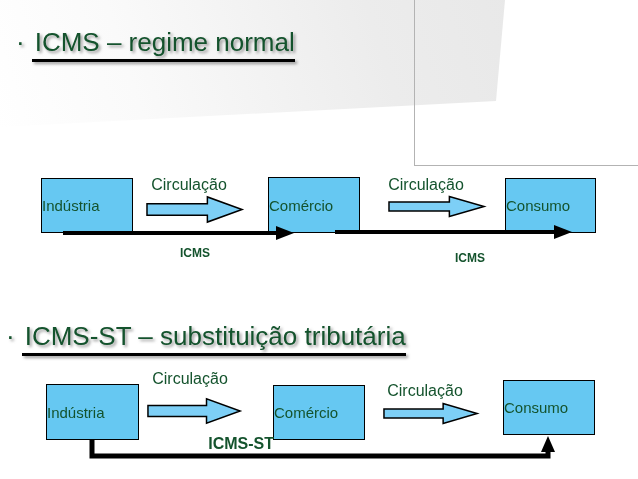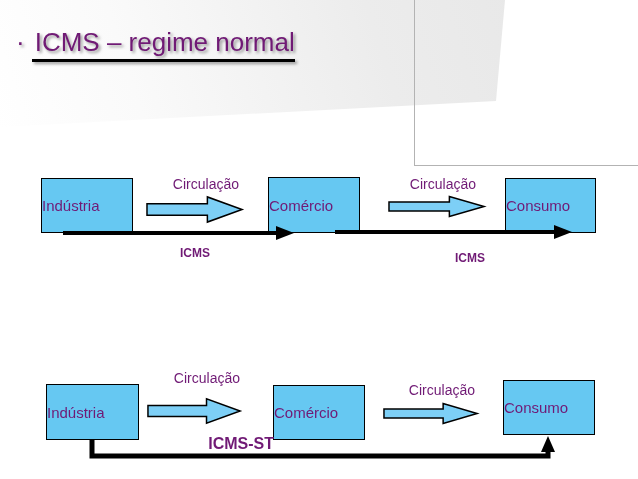--- a/index.html
+++ b/index.html
@@ -1,19 +1,19 @@
 <!DOCTYPE html>
 <html style="--box-fill: #66c8f2; --arrow-fill: #7dcff6; --flow-line: #000000; --frame-border: #b3b3b3;"><head>
 <meta charset="utf-8">
 <style>
   html,body { margin:0; padding:0; }
   body { font-family: "Liberation Sans", sans-serif; }
   .slide {
     position:relative; width:638px; height:479px;
-    background:#ffffff; overflow:hidden; color:#701a75;
+    background:#ffffff; overflow:hidden; color:#14532d;
   }
   
   .bg-wedge {
     position:absolute; left:0; top:0; width:638px; height:140px;
     background: linear-gradient(252deg, #e5e5e5 0%, #ececec 40%, #fafafa 78%, #ffffff 100%);
     clip-path: polygon(0 0, 505px 0, 496px 101px, 0 127px);
   }
   .bg-frame {
     position:absolute; left:414px; top:-2px; width:230px; height:167px;
     border-left:1px solid var(--frame-border, #b3b3b3);
@@ -27,21 +27,21 @@
   }
   .title .bullet { display:inline-block; margin-right:7px; font-size:26px; }
   .title .t { border-bottom:3px solid #000; padding-bottom:2px; padding-left:3px; }
   
   .box {
     position:absolute; background: var(--box-fill, #66c8f2);
     border:1.5px solid #000; box-sizing:border-box;
     display:flex; align-items:center; 
     font-size:15px;
   }
-  .circ { position:absolute; width:100px; text-align:right; font-size:14px; }
+  .circ { position:absolute; width:100px; text-align:center; font-size:16px; }
   .tax  { position:absolute; width:100px; text-align:center; font-size:12px; font-weight:bold; }
   .tax.st { font-size:16px; }
   .block-arrow { position:absolute; overflow:visible; }
   .block-arrow polygon {
     fill: var(--arrow-fill, #7dcff6); stroke:#000; stroke-width:1.5;
     vector-effect: non-scaling-stroke; stroke-linejoin:miter;
   }
   .overlay { position:absolute; left:0; top:0; width:638px; height:479px; pointer-events:none; }
   .overlay .stroke4 { stroke: var(--flow-line,#000); stroke-width:4; fill:none; }
   .overlay .stroke5 { stroke: var(--flow-line,#000); stroke-width:5; fill:none; }
@@ -72,20 +72,23 @@
   <div class="circ" style="left:376px; top:176px;">Circulação</div>
   <svg class="block-arrow" style="left:388px; top:195px; width:99px; height:23px;" viewBox="0 0 100 30" preserveAspectRatio="none">
     <polygon points="1,9 62,9 62,2 97,15 62,28 62,21 1,21"></polygon>
   </svg>
   <div class="box" style="left:505px; top:178px; width:91px; height:55px;">
     <span>Consumo</span>
   </div>
   <div class="tax" style="left:145px; top:246px;">ICMS</div>
   <div class="tax" style="left:420px; top:251px;">ICMS</div>
 
+  <div class="title" style="left:6px; top:322px;">
+    <span class="bullet">·</span><span class="t">ICMS-ST – substituição tributária</span>
+  </div>
 
   <div class="box" style="left:46px; top:384px; width:93px; height:56px;">
     <span>Indústria</span>
   </div>
   <div class="circ" style="left:140px; top:370px;">Circulação</div>
   <svg class="block-arrow" style="left:147px; top:397px; width:96px; height:28px;" viewBox="0 0 100 30" preserveAspectRatio="none">
     <polygon points="1,9 62,9 62,2 97,15 62,28 62,21 1,21"></polygon>
   </svg>
   <div class="box" style="left:273px; top:385px; width:92px; height:55px;">
     <span>Comércio</span>

